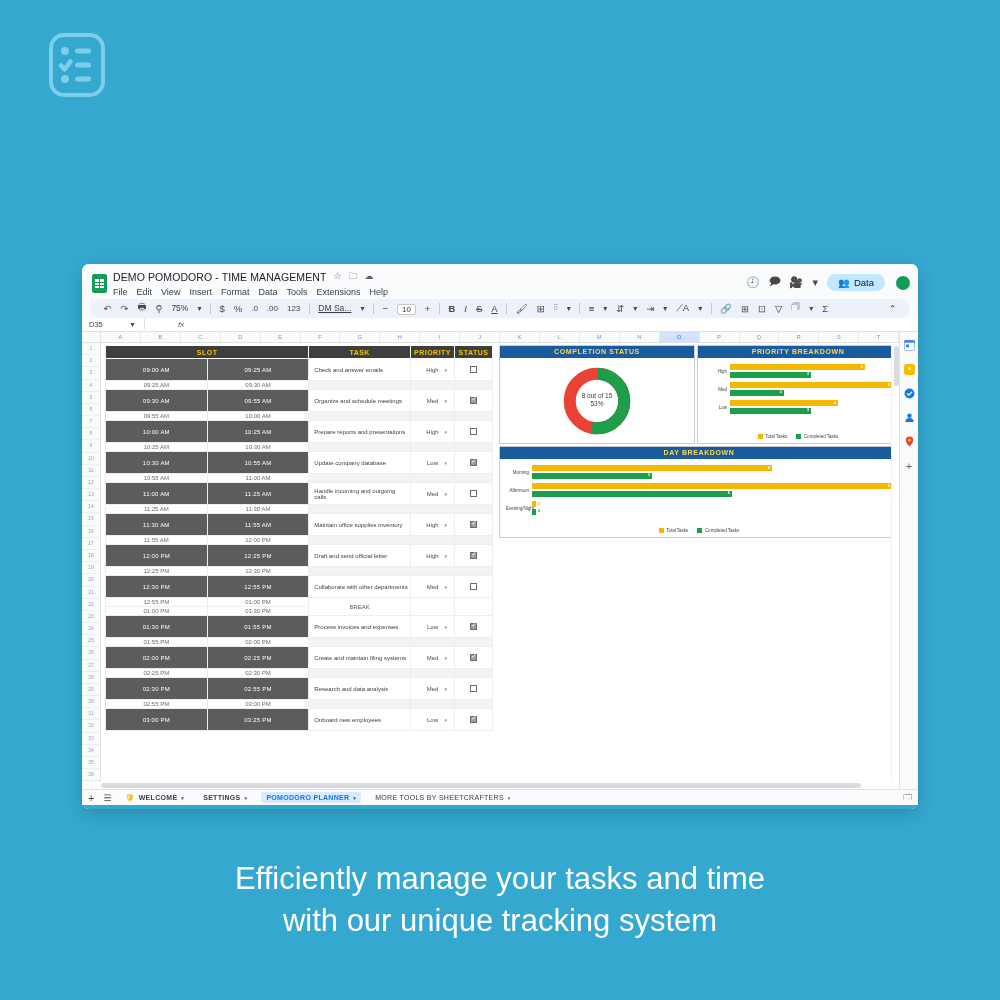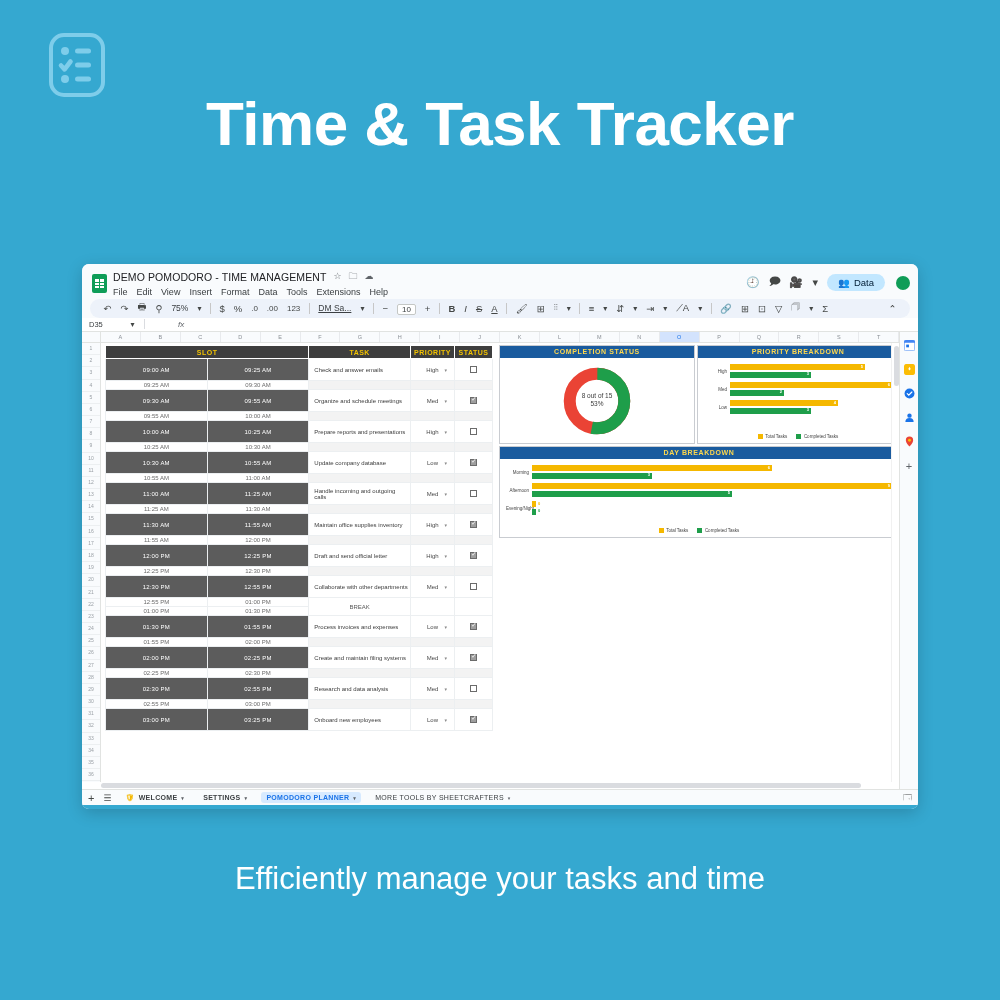--- a/index.html
+++ b/index.html
@@ -190,21 +190,20 @@
     <circle cx="23" cy="21" r="4" fill="#7ecdea"></circle>
     <rect x="33" y="18.5" width="16" height="5" rx="2.5" fill="#7ecdea"></rect>
     <path d="M19 35.5 l3.6 3.8 L28.5 31.5" fill="none" stroke="#7ecdea" stroke-width="4.6" stroke-linecap="round" stroke-linejoin="round"></path>
     <rect x="33" y="32.5" width="16" height="5" rx="2.5" fill="#7ecdea"></rect>
     <circle cx="23" cy="49" r="4" fill="#7ecdea"></circle>
     <rect x="33" y="46.5" width="16" height="5" rx="2.5" fill="#7ecdea"></rect>
   </svg>
 </div>
 
 <div class="headline">
-  <span class="l2">Time &amp; Task Tracker</span>
 </div>
 
 <div class="window">
 
   <div class="titlebar">
     <svg class="sheets-icon" viewBox="0 0 15 19">
       <rect x="0" y="0" width="15" height="19" rx="2" fill="#0f9d58"></rect>
       <rect x="3" y="5" width="9" height="9" fill="#fff"></rect>
       <rect x="3" y="8" width="9" height="1" fill="#0f9d58"></rect>
       <rect x="3" y="11" width="9" height="1" fill="#0f9d58"></rect>
@@ -726,13 +725,14 @@
       <span class="tab-caret">▾</span>
     </span>
     <span class="tabbar-spacer"></span>
     <span class="tb-right">🗔</span>
   </div>
   <div class="bottom-accent"></div>
 </div>
 
 <div class="subtitle">
   <div>Efficiently manage your tasks and time</div>
+  <div>with our unique tracking system</div>
 </div>
 
 </body></html>

